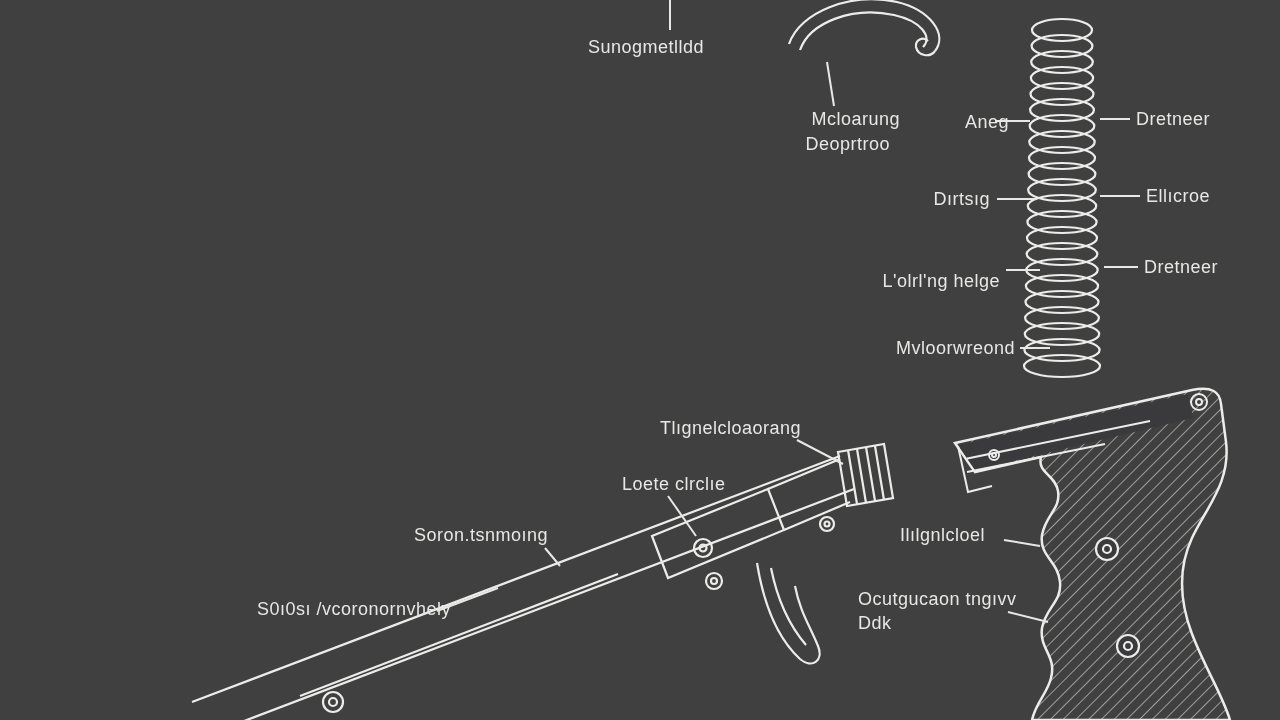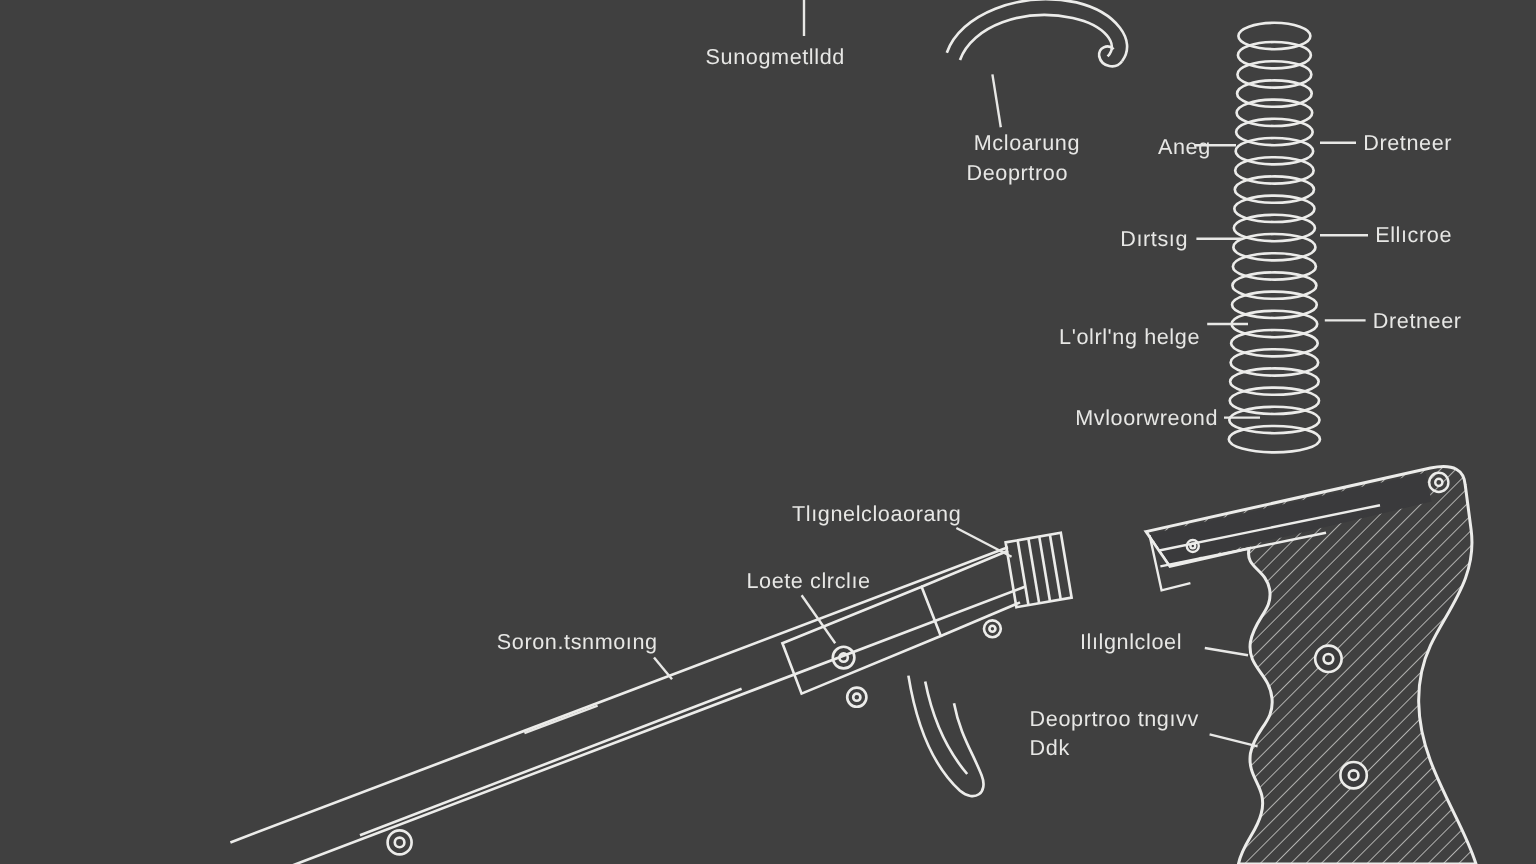--- a/index.html
+++ b/index.html
@@ -147,16 +147,17 @@
   <div class="label" style="left:1136px;top:109px;">Dretneer</div>
   <div class="label r" style="left:850px;top:189px;width:140px;">Dırtsıg</div>
   <div class="label" style="left:1146px;top:186px;">Ellıcroe</div>
   <div class="label r" style="left:840px;top:260px;width:160px;margin-top:11px;">L'olrl'ng helge</div>
   <div class="label" style="left:1144px;top:257px;">Dretneer</div>
   <div class="label r" style="left:855px;top:338px;width:160px;">Mvloorwreond</div>
   <div class="label" style="left:660px;top:418px;">Tlıgnelcloaorang</div>
   <div class="label" style="left:590px;top:474px;margin-left:32px;">Loete clrclıe</div>
   <div class="label" style="left:414px;top:525px;">Soron.tsnmoıng</div>
   <div class="label" style="left:900px;top:525px;">Ilılgnlcloel</div>
-  <div class="label" style="left:858px;top:589px;">Deoprtroo tngıvv</div>
+  <div class="label" style="left:858px;top:589px;">Ocutgucaon tngıvv</div>
   <div class="label" style="left:858px;top:613px;">Ddk</div>
+  <div class="label" style="left:257px;top:599px;">S0ı0sı /vcoronornvhely</div>
 
 </div>
 
 </body></html>

